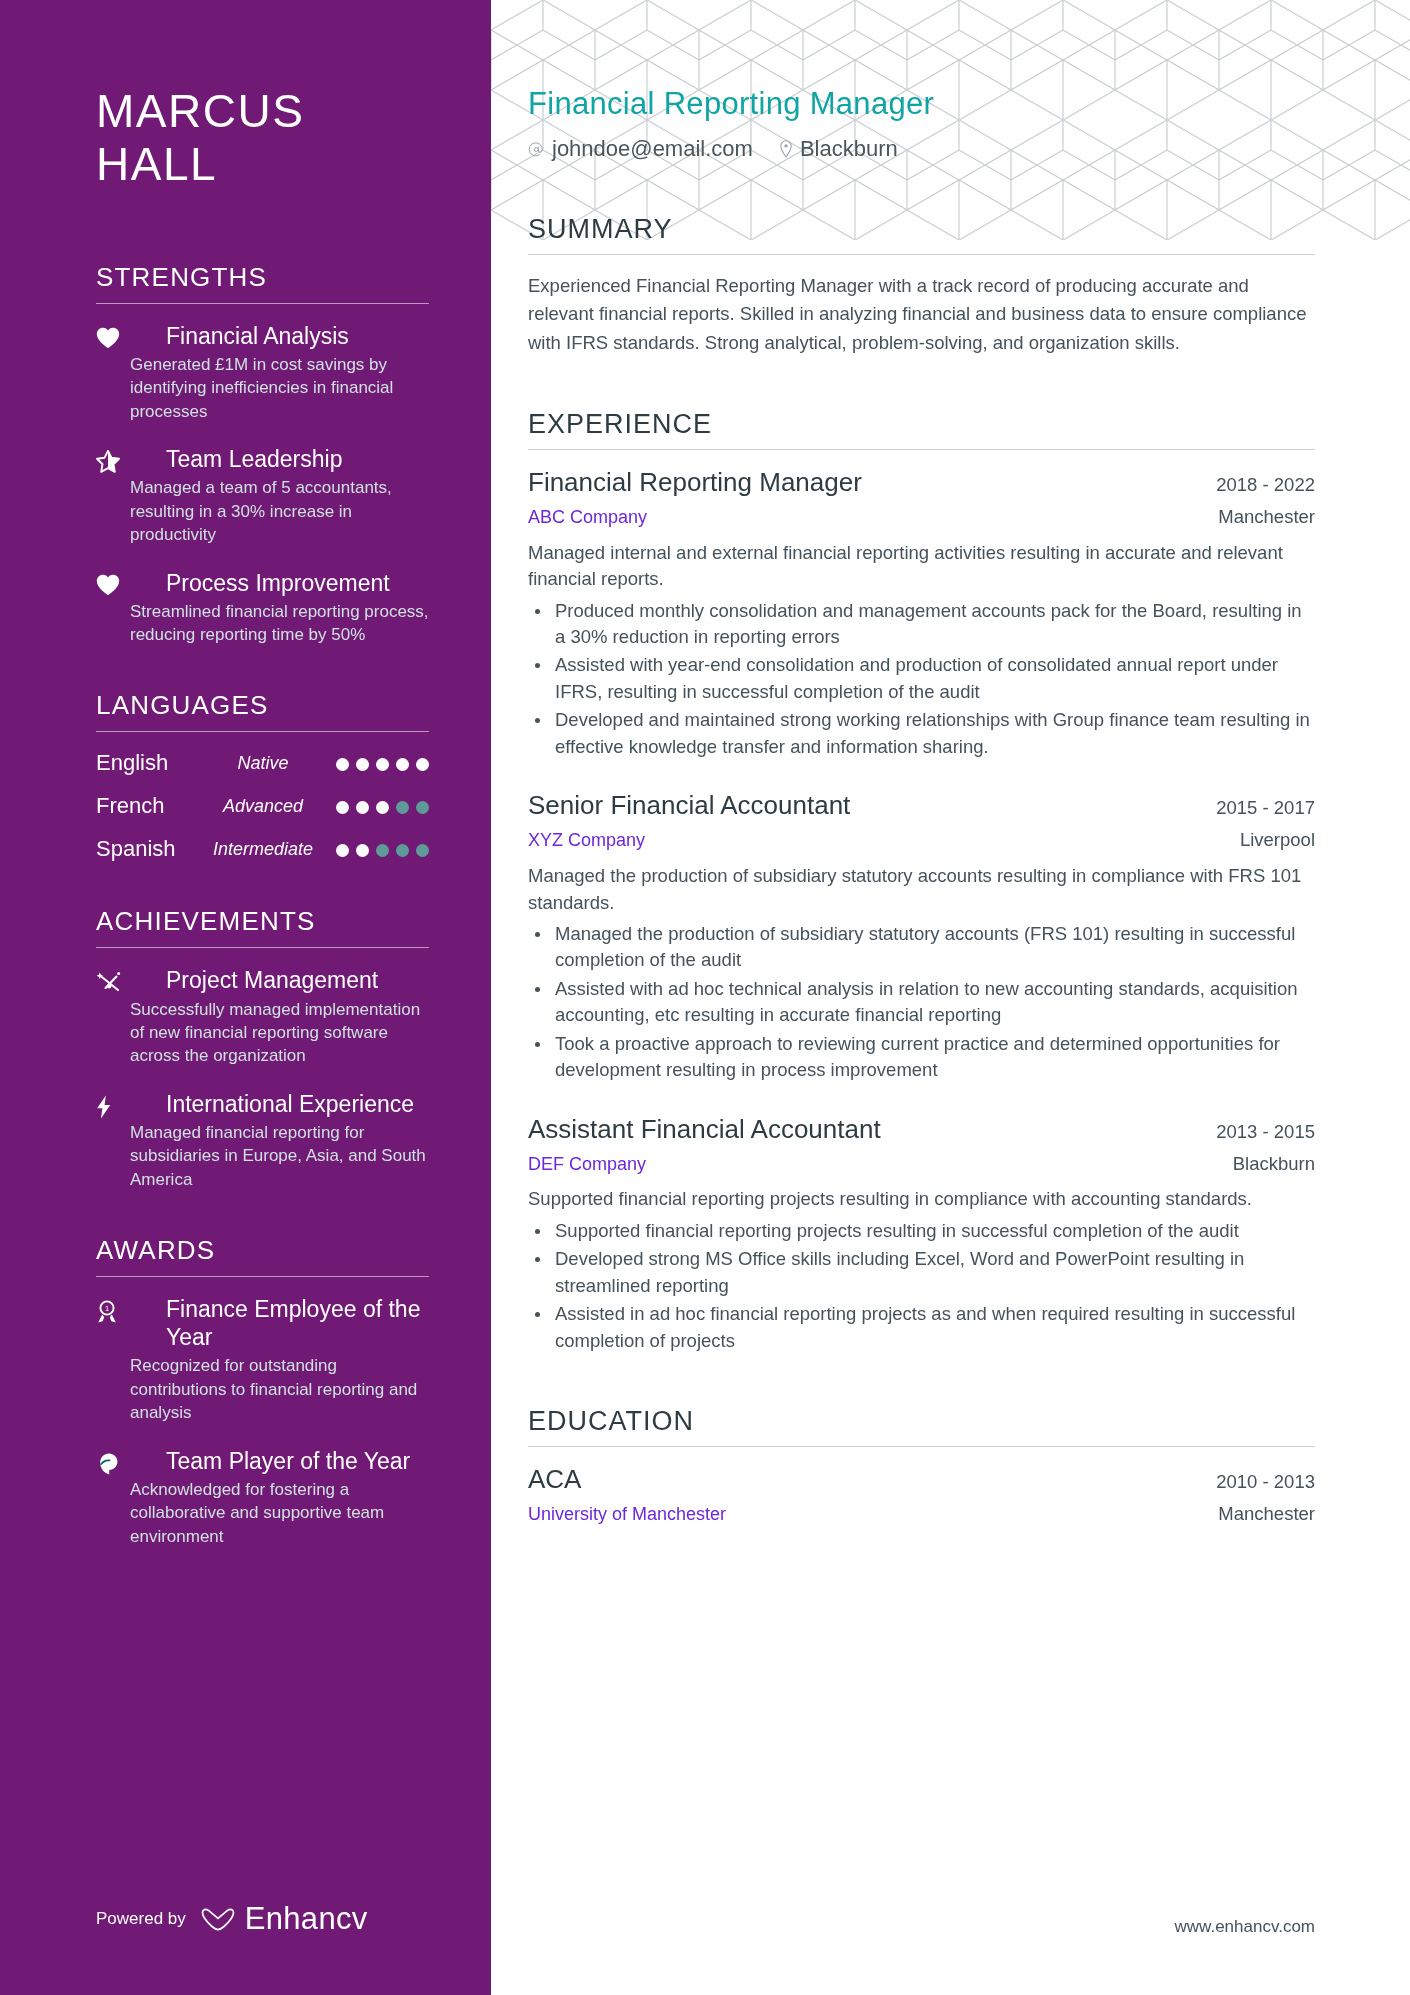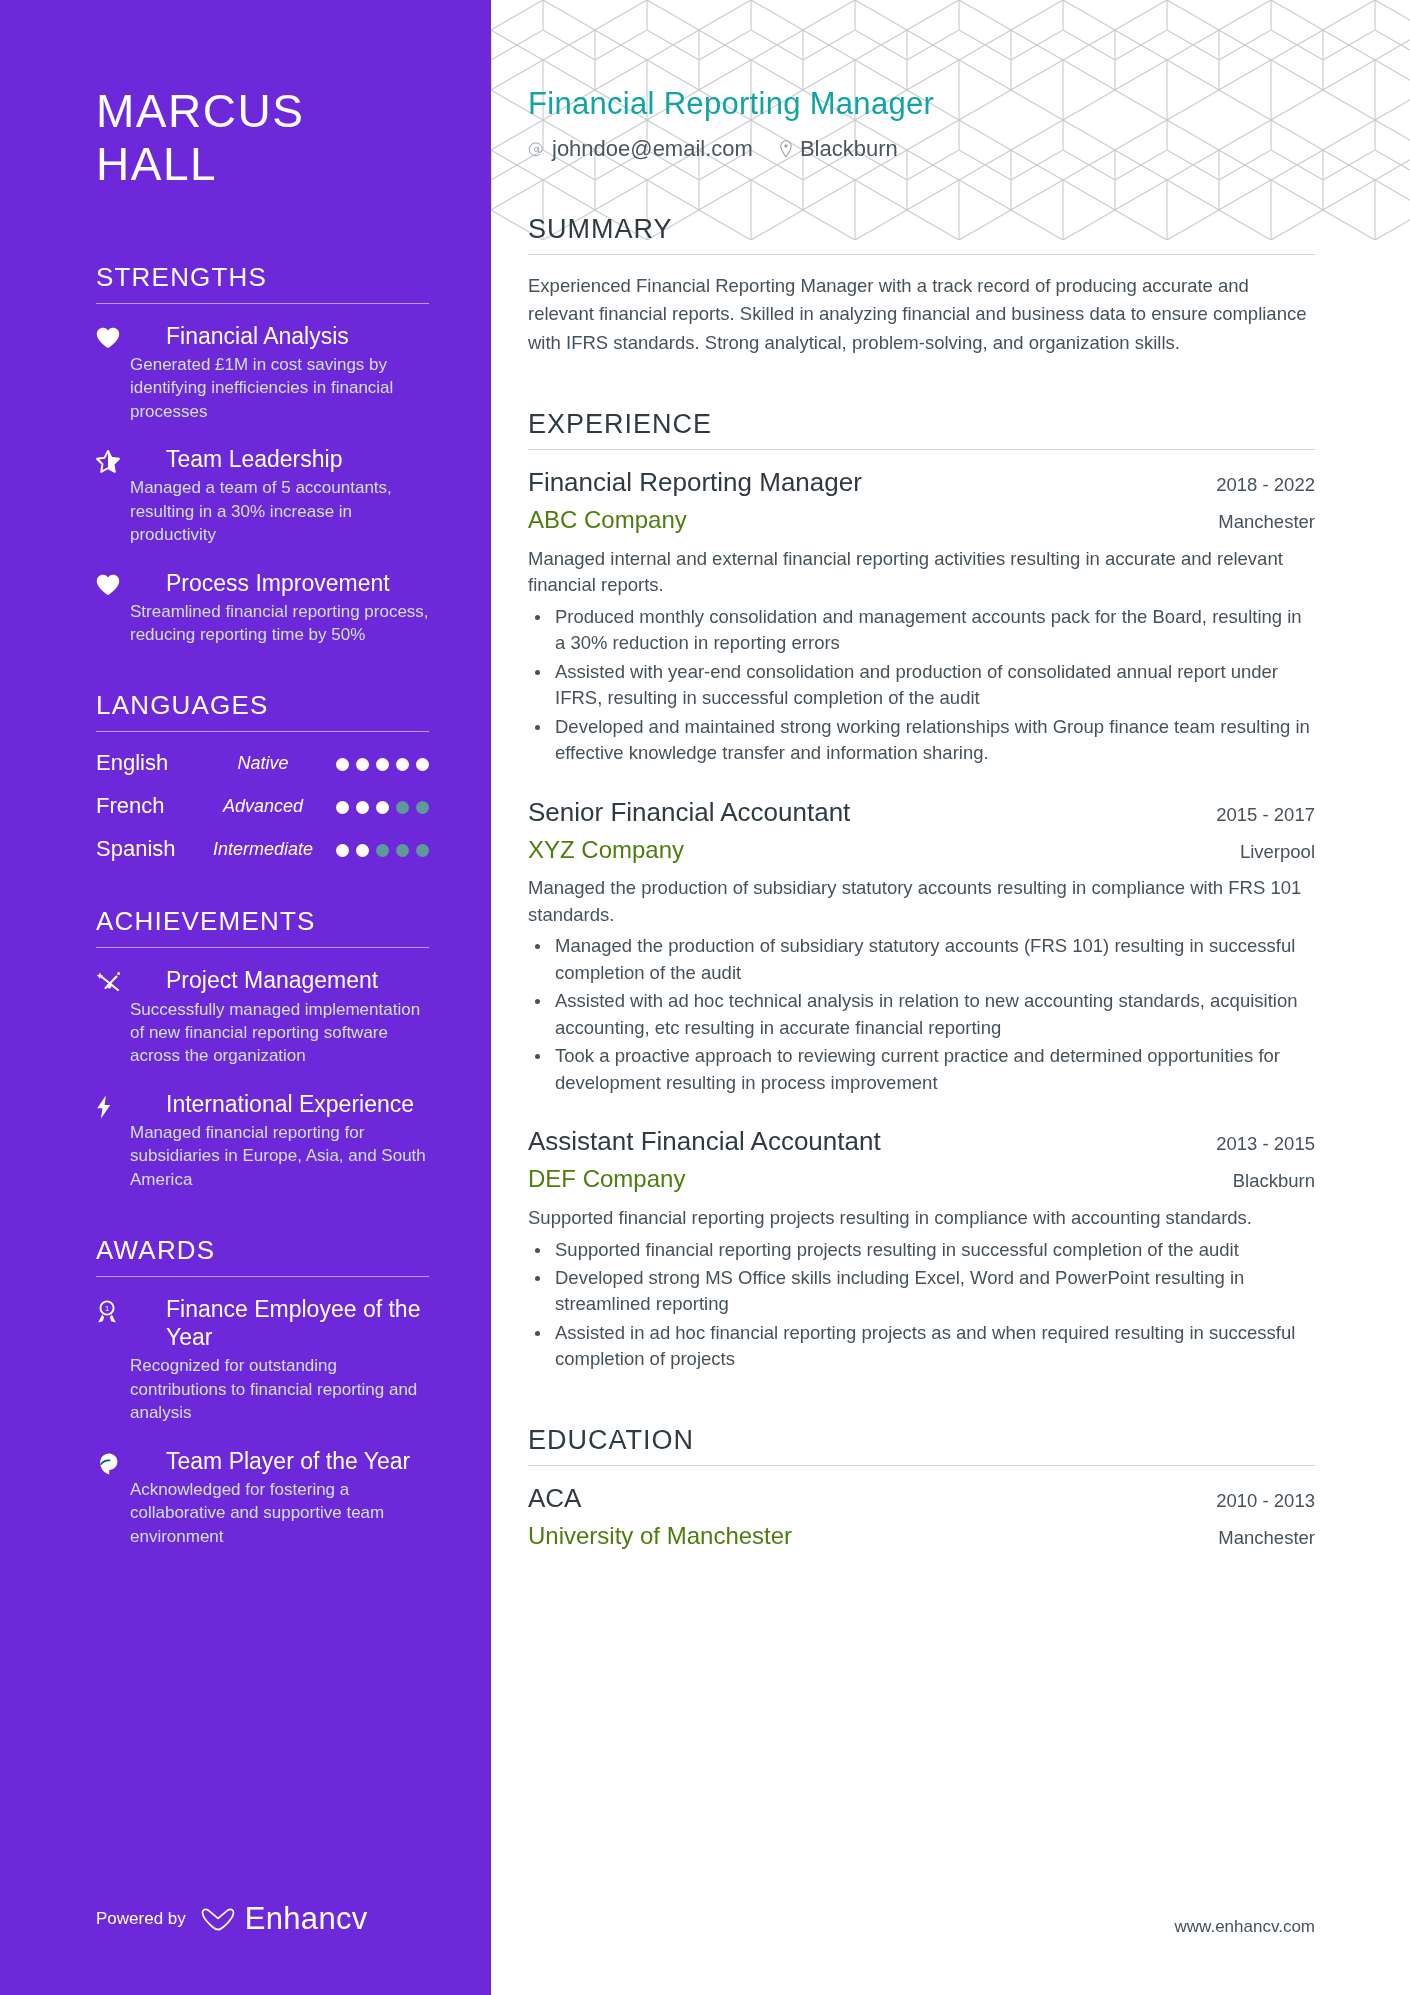--- a/index.html
+++ b/index.html
@@ -8,21 +8,21 @@
     font-family:"Liberation Sans", sans-serif;
     background:#ffffff;
     color:#2f3b42;
     -webkit-font-smoothing:antialiased;
   }
   .page { position:relative; width:1410px; height:1995px; overflow:hidden; display:flex; }
 
   
   .sidebar {
     width:491px;
-    background:#6d28d9;
+    background:#701a75;
     color:#ffffff;
     position:relative;
     flex:0 0 491px;
     padding:0 0 0 0;
   }
   .sidebar-inner { padding:85px 62px 0 96px; }
 
   .name-block { margin-bottom:70px; }
   .name-line {
     font-size:46px;
@@ -154,21 +154,21 @@
     line-height:1.53;
     color:#46525a;
   }
 
   .entry { margin-bottom:30px; }
   .entry:last-child { margin-bottom:0; }
   .entry-head { display:flex; justify-content:space-between; align-items:baseline; }
   .entry-title { font-size:26px; font-weight:300; color:#2f3b42; line-height:1.2; }
   .entry-date { font-size:18.5px; color:#46525a; white-space:nowrap; padding-left:18px; }
   .entry-sub { display:flex; justify-content:space-between; align-items:baseline; margin-top:8px; }
-  .entry-org { font-size:24px; font-weight:300; color:#4d7c0f; line-height:1.2; }
+  .entry-org { font-size:18px; font-weight:300; color:#6d28d9; line-height:1.2; }
   .entry-loc { font-size:18.5px; color:#46525a; white-space:nowrap; padding-left:18px; }
   .entry-desc {
     font-size:18.5px;
     line-height:1.43;
     color:#46525a;
     margin-top:11px;
   }
   .bullets { margin-top:5px; list-style:none; }
   .bullets li {
     position:relative;

